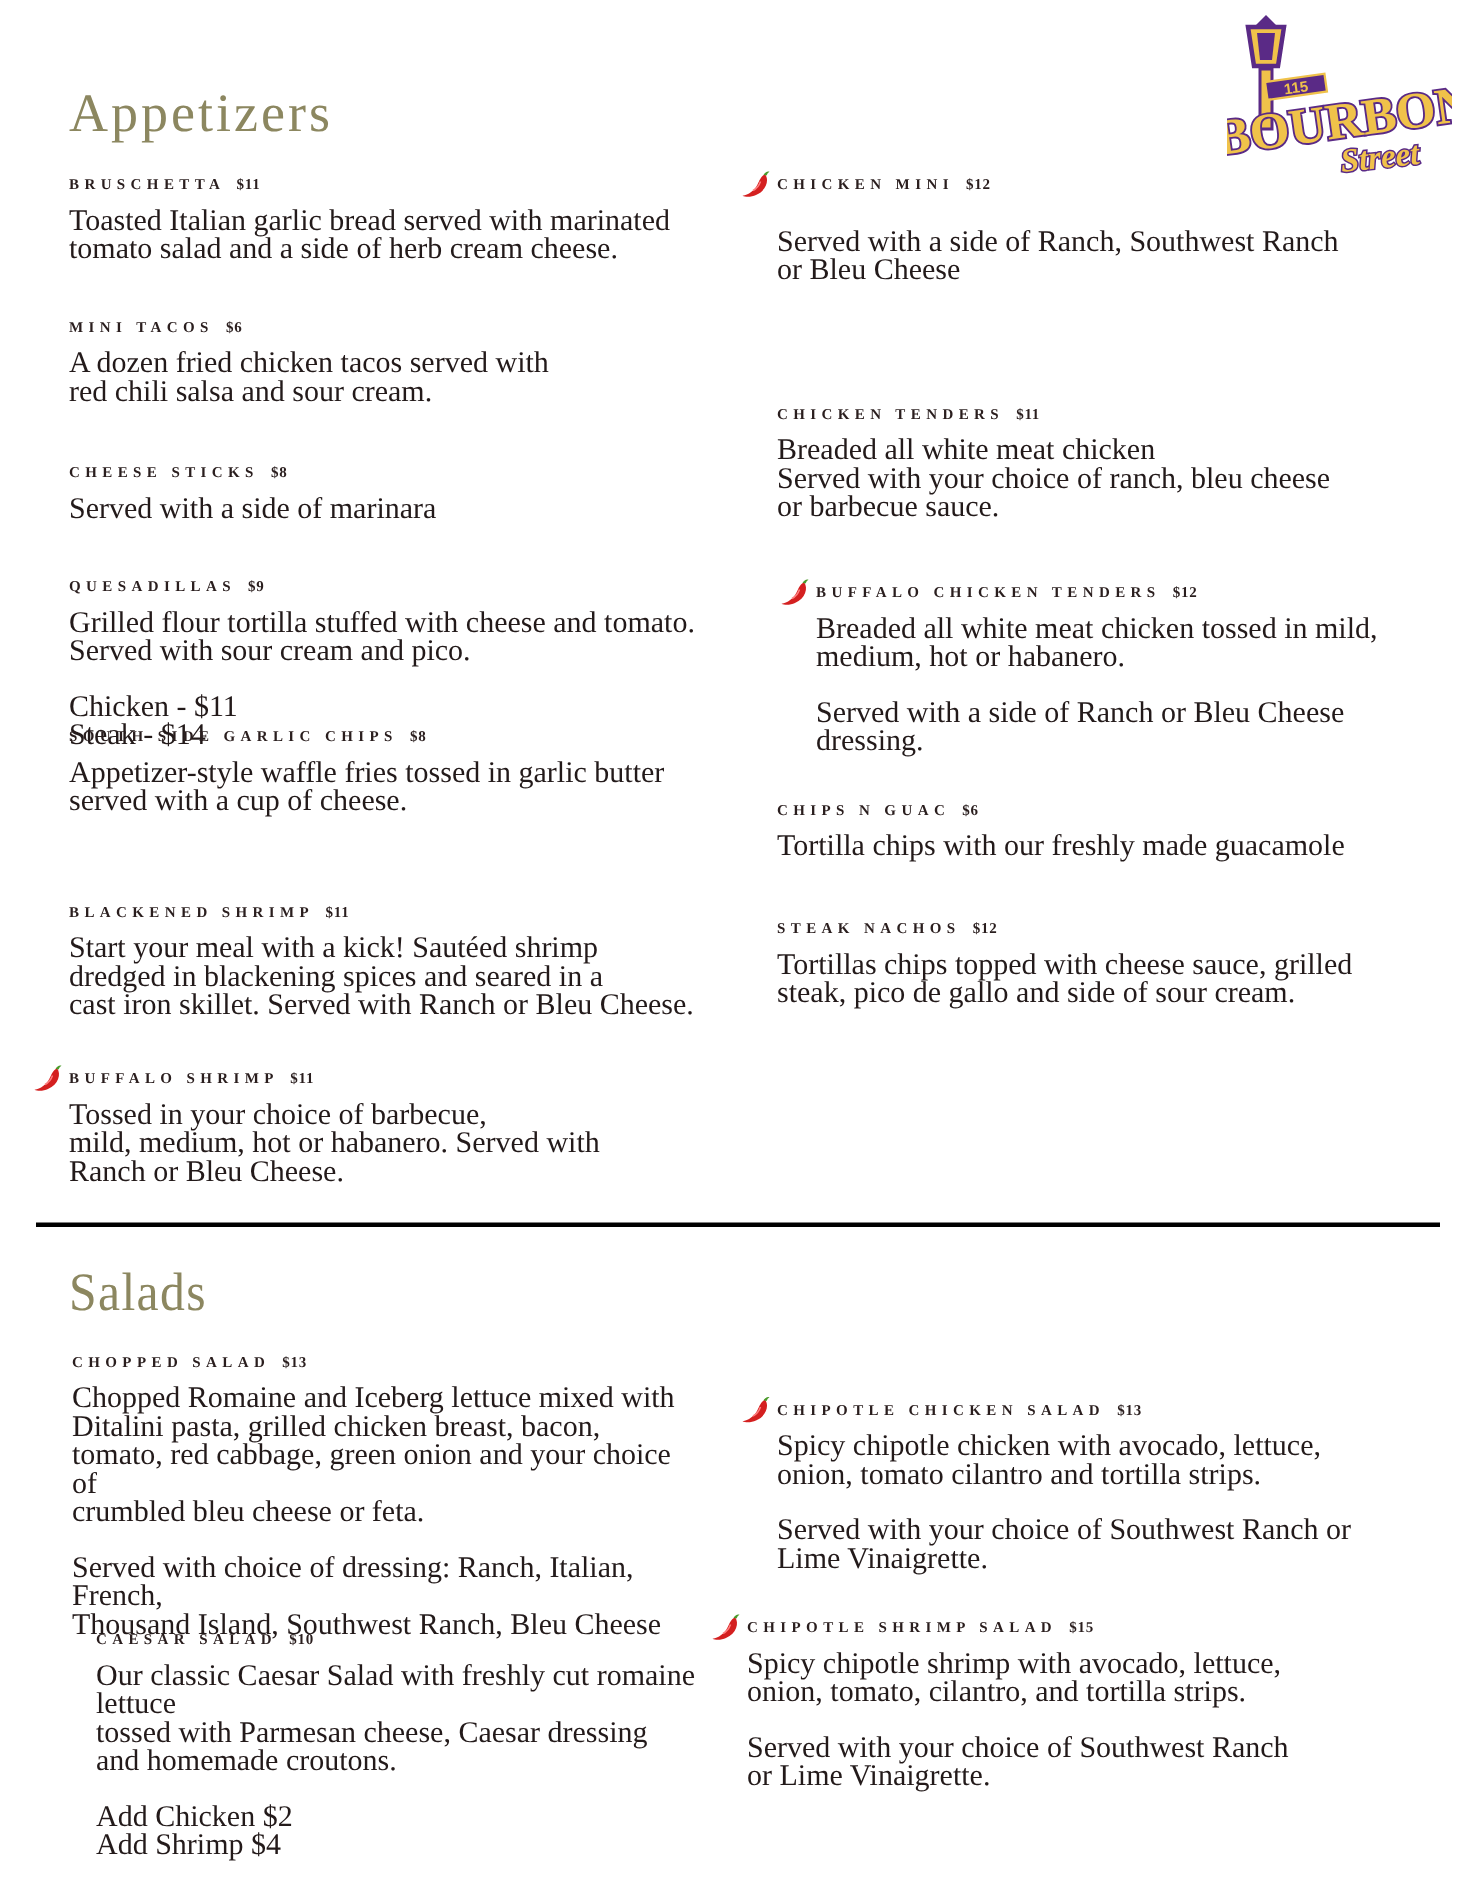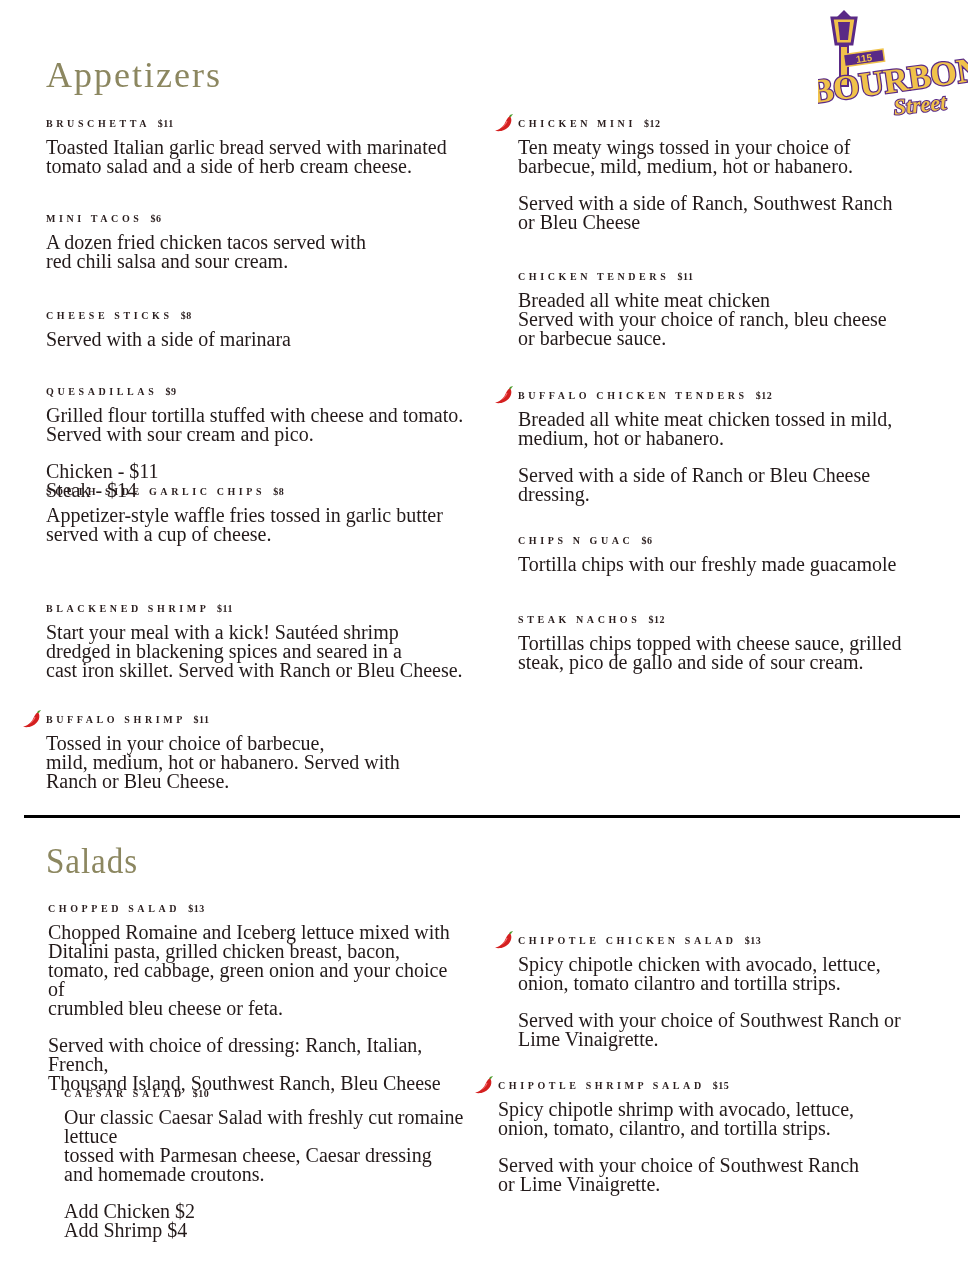--- a/index.html
+++ b/index.html
@@ -113,32 +113,30 @@
     </div>
   </div>
 <div id="app-right">
     <div class="item" style="left: 518px; top: 114px;">
       <span class="chili"><svg viewBox="0 0 22 22" width="22" height="22">
           <path d="M16 4 C19 8 17 15 10 18 C7 19.5 3 19.5 1 18.5 C5 18 9 15 11 11 C12.5 8 13 6 16 4 Z" fill="#d42020"></path>
           <path d="M15 4.5 C16 3 17.5 2 19 2.5 C18 3 17.5 4 17 5 Z" fill="#4a9a2a"></path>
           <path d="M13 9 C12 12 10 14 8 15" stroke="#ff8080" stroke-width="1" fill="none"></path>
         </svg></span>
       <div class="item-name"><span>CHICKEN MINI</span> <span class="price">$12</span></div>
-      <div class="desc">Ten meaty wings tossed in your choice of
-barbecue, mild, medium, hot or habanero.</div>
       <div class="desc gap">Served with a side of Ranch, Southwest Ranch
 or Bleu Cheese</div>
     </div>
     <div class="item" style="left: 518px; top: 267px;">
       <div class="item-name"><span>CHICKEN TENDERS</span> <span class="price">$11</span></div>
       <div class="desc">Breaded all white meat chicken
 Served with your choice of ranch, bleu cheese
 or barbecue sauce.</div>
     </div>
-    <div class="item" style="left: 518px; top: 386px;">
+    <div class="item" style="left: 544px; top: 386px;">
       <span class="chili"><svg viewBox="0 0 22 22" width="22" height="22">
           <path d="M16 4 C19 8 17 15 10 18 C7 19.5 3 19.5 1 18.5 C5 18 9 15 11 11 C12.5 8 13 6 16 4 Z" fill="#d42020"></path>
           <path d="M15 4.5 C16 3 17.5 2 19 2.5 C18 3 17.5 4 17 5 Z" fill="#4a9a2a"></path>
           <path d="M13 9 C12 12 10 14 8 15" stroke="#ff8080" stroke-width="1" fill="none"></path>
         </svg></span>
       <div class="item-name"><span>BUFFALO CHICKEN TENDERS</span> <span class="price">$12</span></div>
       <div class="desc">Breaded all white meat chicken tossed in mild,
 medium, hot or habanero.</div>
       <div class="desc gap">Served with a side of Ranch or Bleu Cheese
 dressing.</div>

